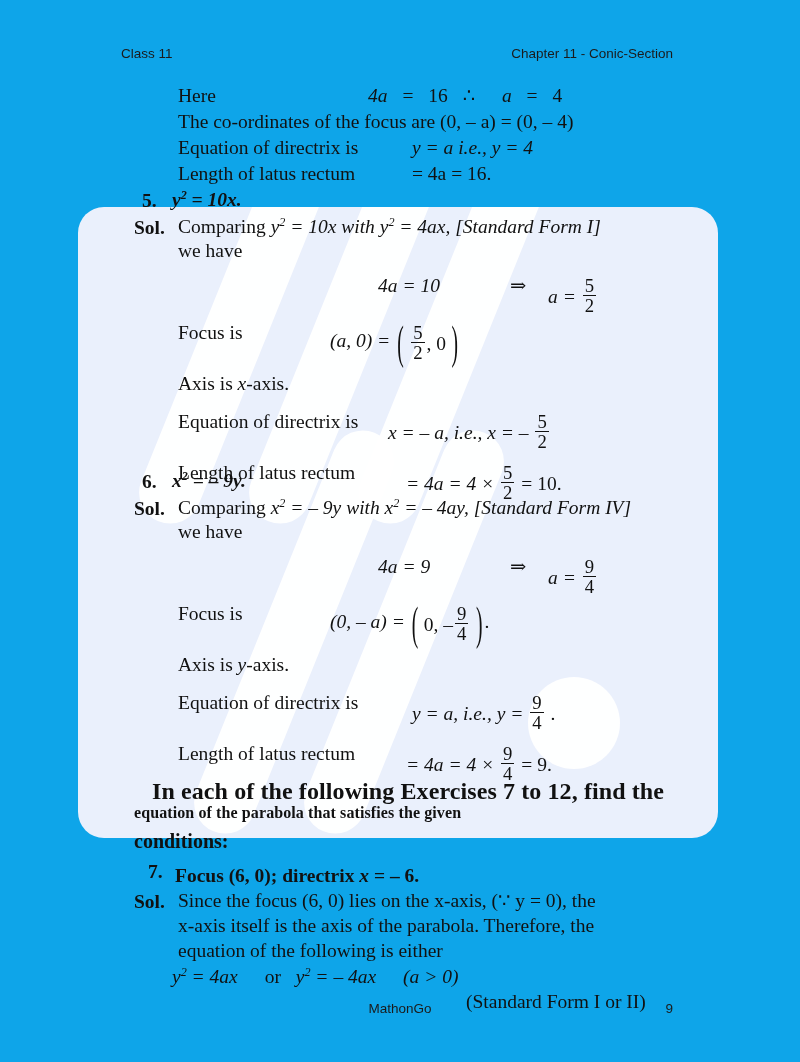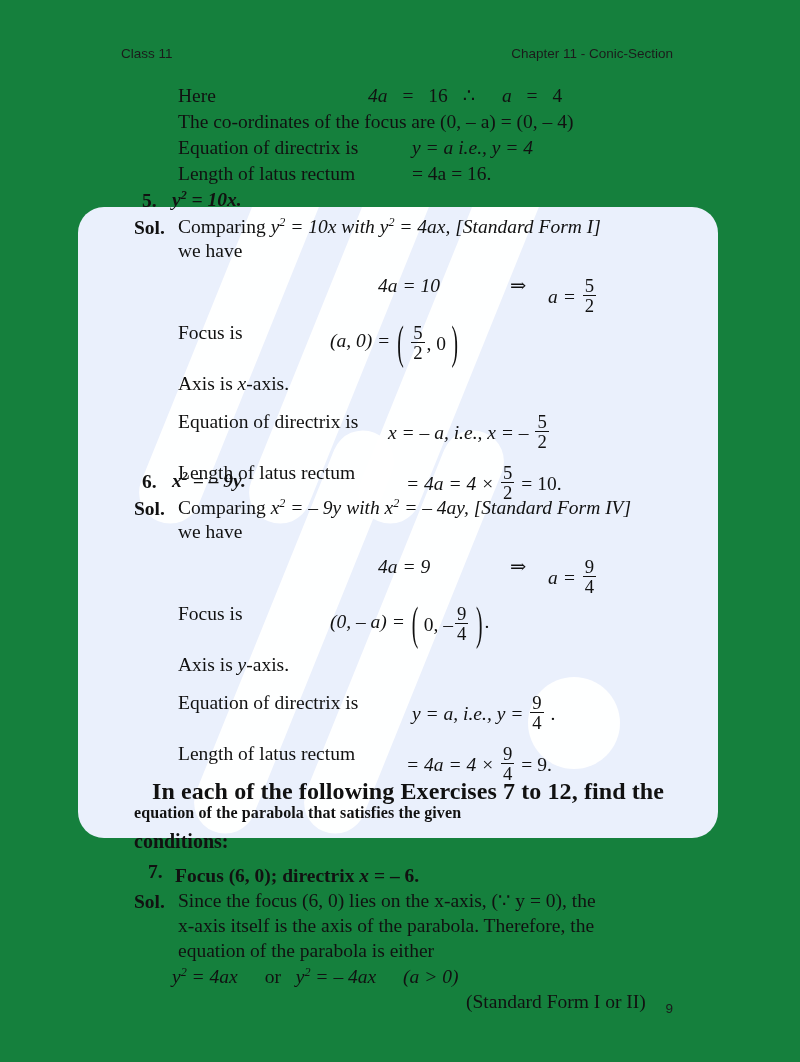--- a/index.html
+++ b/index.html
@@ -13,21 +13,21 @@
     position: relative;
     font-family: "Liberation Serif", "DejaVu Serif", serif;
     color: #111111;
     overflow: hidden;
   }
 
   
   .page {
     position: absolute;
     inset: 0;
-    background: #15803d;
+    background: #0ea5e9;
   }
 
   
   .blue-band {
     position: absolute;
     left: 78px;
     top: 207px;
     width: 640px;
     height: 631px;
     background: #eaf0fc;
@@ -290,29 +290,30 @@
     </div>
 
     <div class="lbl" style="left:134px; top:891px;">Sol.</div>
     <div class="line" style="left:178px; top:891px;">
       <span>Since  the  focus  (6, 0)  lies  on  the  x-axis,  (∵  y  =  0),  the</span>
     </div>
     <div class="line" style="left:178px; top:916px;">
       <span>x-axis  itself  is  the  axis  of  the  parabola.  Therefore,  the</span>
     </div>
     <div class="line" style="left:178px; top:941px;">
-      <span>equation of the parabola is either</span>
+      <span>equation of the following is either</span>
     </div>
 
     <div class="line" style="left:172px; top:967px;">
       <span class="it">y</span><sup class="it">2</sup><span class="it"> = 4ax</span>
       <span class="sp2"></span><span>or</span><span class="sp"></span>
       <span class="it">y</span><sup class="it">2</sup><span class="it"> = – 4ax</span>
       <span class="sp2"></span><span class="it">(a &gt; 0)</span>
     </div>
 
     <div class="line" style="left:466px; top:992px;">(Standard Form I or II)</div>
 
   </div>
 
+  <div class="foot foot-center">MathonGo</div>
   <div class="foot foot-right">9</div>
 
 </div>
 
 </body></html>

